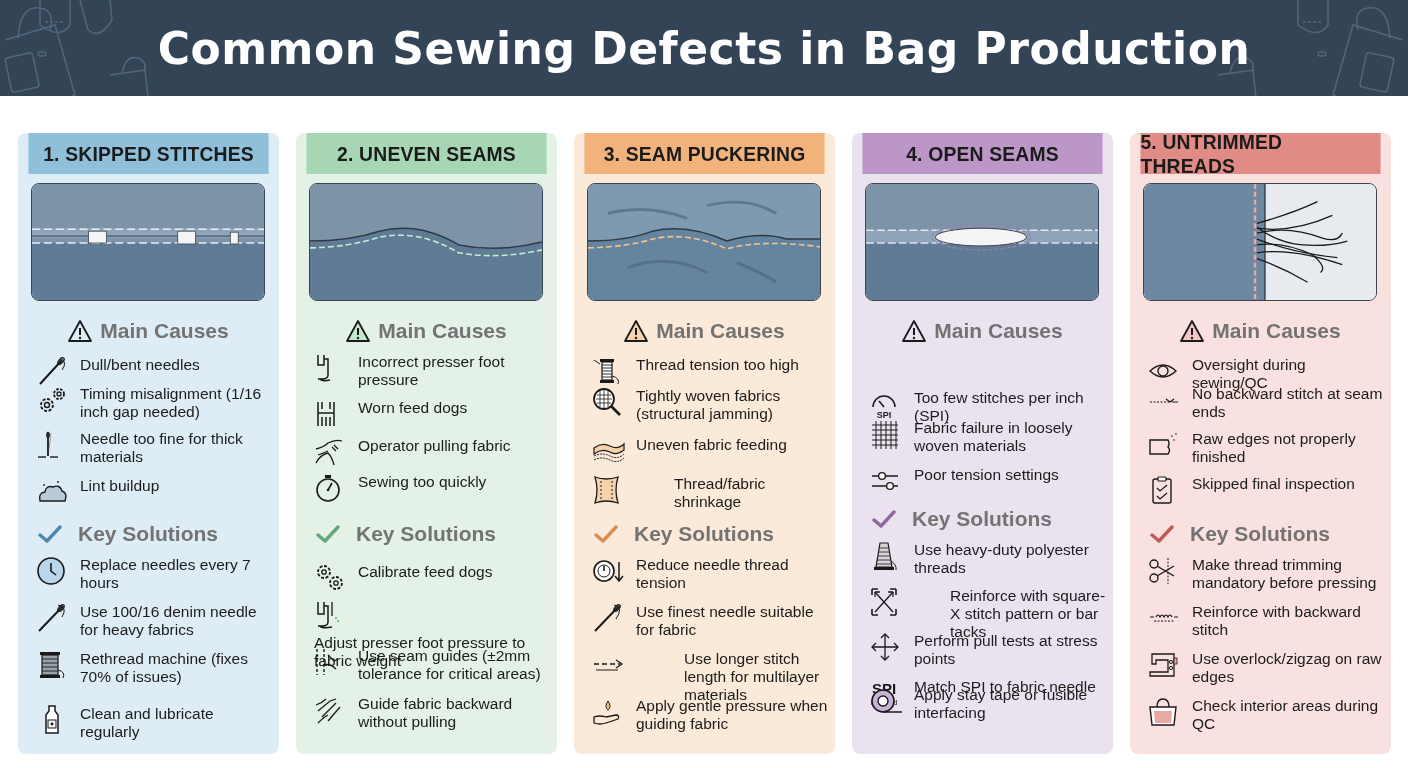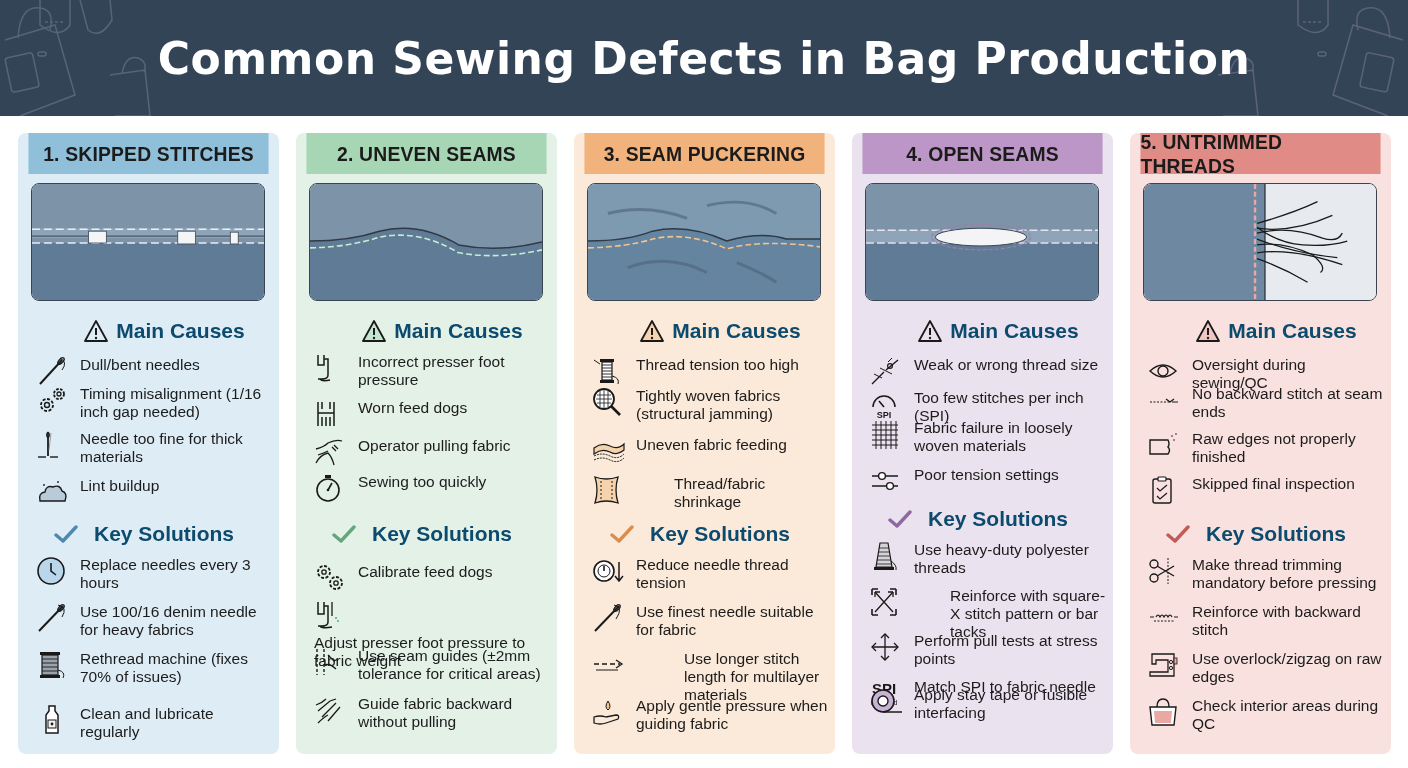--- a/index.html
+++ b/index.html
@@ -1,20 +1,20 @@
 <!DOCTYPE html>
 <html><head>
 <meta charset="utf-8">
 <style>
   * { box-sizing: border-box; margin: 0; padding: 0; }
   html, body { width: 1408px; height: 768px; overflow: hidden; background: #ffffff; }
   body { font-family: "Liberation Sans", "DejaVu Sans", sans-serif; color: #1a1a1a; position: relative; }
 
   .banner {
-    position: absolute; left: 0; top: 0; width: 1408px; height: 116px;
+    position: absolute; left: 0; top: 0; width: 1408px; height: 96px;
     background: #344457;
     display: flex; align-items: center; justify-content: center;
     overflow: hidden;
   }
   .banner-title {
     color: #ffffff; font-family: "DejaVu Sans", sans-serif; font-weight: bold;
     font-size: 44px; letter-spacing: 0.5px; position: relative; z-index: 2;
   }
   .banner-deco { position: absolute; top: 0; height: 116px; width: 210px; opacity: 0.35; z-index: 1; }
   .banner-deco.left { left: 0; }
@@ -30,23 +30,23 @@
     font-family: "Liberation Sans", sans-serif; font-weight: bold; font-size: 21px;
     color: #1b1b1b; letter-spacing: 0.2px; transform: scaleX(0.92);
   }
   .card-image {
     position: absolute; left: 13px; top: 50px; width: 234px; height: 118px;
     border-radius: 8px; border: 1.5px solid #3a4552; overflow: hidden;
   }
   .card-image svg { display: block; width: 100%; height: 100%; }
 
   .section-title {
-    position: absolute; left: 16px; width: 100%;
+    position: absolute; left: 0; width: 100%;
     display: flex; align-items: center; justify-content: center;
-    font-weight: bold; font-size: 21px; color: #0c4a6e;
+    font-weight: bold; font-size: 21px; color: #737373;
   }
   .section-title.left-align { justify-content: flex-start; padding-left: 20px; }
   .section-title .sicon { width: 24px; height: 24px; margin-right: 8px; display: inline-block; }
   .section-title.left-align .sicon { margin-right: 16px; }
 
   .item { position: absolute; left: 18px; width: 236px; display: flex; align-items: flex-start; }
   .item .icon { width: 34px; height: 30px; flex: 0 0 34px; margin-right: 10px; margin-top: 0px; }
   .item .icon svg { width: 34px; height: 30px; display: block; }
   .item .text { font-size: 15.5px; line-height: 18px; color: #1c1c1c; transform-origin: left top; }
 </style>
@@ -156,21 +156,21 @@
         </svg>
       <span>Key Solutions</span>
     </div>
     <div class="item" style="top:423px;">
       <span class="icon">
           <svg viewBox="0 0 34 30">
             <circle cx="15" cy="15" r="13" fill="#b9d6ea" stroke="#1a1a1a" stroke-width="1.6"></circle>
             <path d="M15 7 L15 15 L20 19" fill="none" stroke="#1a1a1a" stroke-width="1.6"></path>
           </svg>
         </span>
-      <span class="text">Replace needles every 3 hours</span>
+      <span class="text">Replace needles every 7 hours</span>
     </div>
     <div class="item" style="top:470px;">
       <span class="icon">
           <svg viewBox="0 0 34 30">
             <path d="M3 28 L27 3" stroke="#1a1a1a" stroke-width="2"></path>
             <ellipse cx="25" cy="5" rx="2" ry="4" transform="rotate(42 25 5)" fill="none" stroke="#1a1a1a" stroke-width="1.4"></ellipse>
             <path d="M22 2 Q32 4 26 14" fill="none" stroke="#1a1a1a" stroke-width="1"></path>
           </svg>
         </span>
       <span class="text">Use 100/16 denim needle for heavy fabrics</span>
@@ -419,30 +419,20 @@
         <ellipse cx="116" cy="54" rx="50" ry="13" fill="none" stroke="#9b7eaa" stroke-width="1.2" stroke-dasharray="4 2"></ellipse>
       </svg>
     </div>
     <div class="section-title" style="top:186px;">
       <svg class="sicon" viewBox="0 0 24 24">
           <path d="M12 2 L23 22 L1 22 Z" fill="#ebe2ef" stroke="#1a1a1a" stroke-width="1.8" stroke-linejoin="round"></path>
           <line x1="12" y1="9" x2="12" y2="16" stroke="#1a1a1a" stroke-width="2"></line>
           <circle cx="12" cy="19" r="1.2" fill="#1a1a1a"></circle>
         </svg>
       <span>Main Causes</span>
-    </div>
-    <div class="item" style="top:223px;">
-      <span class="icon">
-          <svg viewBox="0 0 34 30">
-            <path d="M2 28 L14 16 M16 14 L28 4" stroke="#1a1a1a" stroke-width="1.4"></path>
-            <path d="M4 18 L12 22 M10 12 L22 18 M18 6 L22 2" stroke="#1a1a1a" stroke-width="1"></path>
-            <circle cx="20" cy="10" r="2.4" fill="none" stroke="#1a1a1a" stroke-width="1.2"></circle>
-          </svg>
-        </span>
-      <span class="text">Weak or wrong thread size</span>
     </div>
     <div class="item" style="top:256px;">
       <span class="icon">
           <svg viewBox="0 0 34 30">
             <path d="M3 18 A11 11 0 0 1 25 18" fill="none" stroke="#1a1a1a" stroke-width="1.5"></path>
             <path d="M14 18 L9 12" stroke="#1a1a1a" stroke-width="1.6"></path>
             <text x="14" y="29" text-anchor="middle" font-family="Liberation Sans, sans-serif" font-size="9" font-weight="bold" fill="#1a1a1a">SPI</text>
           </svg>
         </span>
       <span class="text">Too few stitches per inch (SPI)</span>

